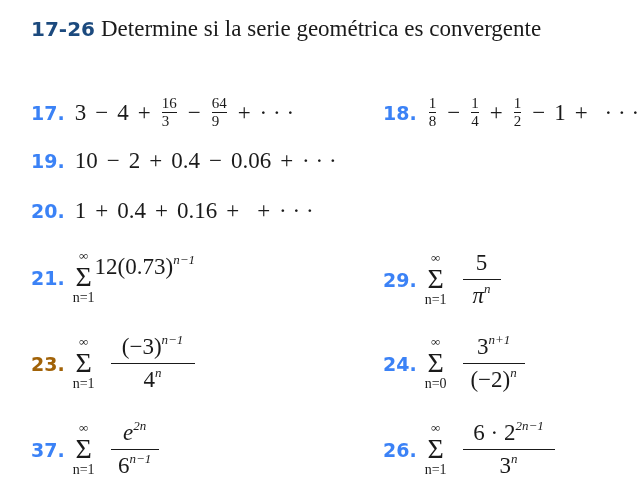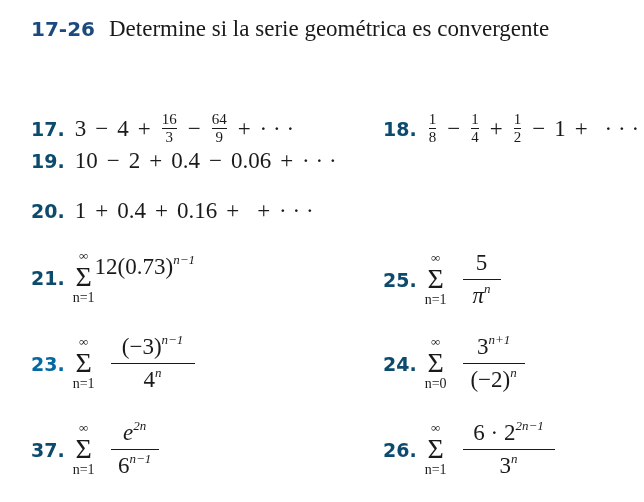--- a/index.html
+++ b/index.html
@@ -1,25 +1,25 @@
 <!DOCTYPE html>
 <html><head>
 <meta charset="utf-8">
 <style>
   html, body { margin:0; padding:0; background:#ffffff; }
   body { width:644px; height:502px; position:relative; overflow:hidden;
          font-family:"Liberation Serif", serif; color:#1a1a1a; }
   .header { position:absolute; left:31px; top:14px; width:600px; font-size:23px; line-height:30px; }
-  .header .range { font-family:"DejaVu Sans", sans-serif; font-weight:bold; color:#1c4a7e; font-size:20px; margin-right:14px; }
-  .num { font-family:"DejaVu Sans", sans-serif; font-weight:bold; font-size:19px; color:#0c4a6e; display:inline-block; }
-  .num.gray { color:#0369a1; }
+  .header .range { font-family:"DejaVu Sans", sans-serif; font-weight:bold; color:#1c4a7e; font-size:20px; margin-right:6px; }
+  .num { font-family:"DejaVu Sans", sans-serif; font-weight:bold; font-size:19px; color:#3b82f6; display:inline-block; }
+  .num.gray { color:#a16207; }
   .prob { position:absolute; font-size:23px; white-space:nowrap; display:flex; align-items:center; }
   .expr { margin-left:10px; display:inline-flex; align-items:center; }
   .op { margin:0 9px; }
-  .frac { display:inline-flex; flex-direction:column; align-items:center; vertical-align:middle; font-size:15px; line-height:15px; margin:16px 2px; }
+  .frac { display:inline-flex; flex-direction:column; align-items:flex-start; vertical-align:middle; font-size:15px; line-height:15px; margin:0 2px; }
   .frac .bar { border-top:1px solid #1a1a1a; align-self:stretch; margin:1px 0; }
   .sigma-wrap { display:inline-flex; flex-direction:column; align-items:center; margin-left:8px; }
   .sigma-wrap .top { font-size:13px; line-height:12px; height:14px; }
   .sigma-wrap .sym { font-size:28px; line-height:26px; }
   .sigma-wrap .bot { font-size:14px; line-height:16px; font-style:normal; }
   .bigfrac { display:inline-flex; flex-direction:column; align-items:center; margin-left:16px; font-size:23px; line-height:26px; }
   .bigfrac .bar { border-top:1.5px solid #1a1a1a; align-self:stretch; margin:3px 0; }
   sup { font-size:13px; font-style:italic; vertical-align:10px; line-height:0; }
   .it { font-style:italic; }
 </style>
@@ -113,21 +113,21 @@
   <span class="num">21.</span>
   <span class="sigma-wrap">
     <span class="top">∞</span>
     <span class="sym">Σ</span>
     <span class="bot it">n=1</span>
   </span>
   <span style="margin-top:-22px;"><span>12(0.73)</span><sup>n−1</sup></span>
 </div>
 
 <div class="prob" style="left:383px; top:250px;">
-  <span class="num">25.</span>
+  <span class="num">29.</span>
   <span class="sigma-wrap">
     <span class="top">∞</span>
     <span class="sym">Σ</span>
     <span class="bot it">n=1</span>
   </span>
   <span class="bigfrac">
     <span>5</span>
     <span class="bar" style="width:38px"></span>
     <span><span class="it">π</span><sup>n</sup></span>
   </span>

